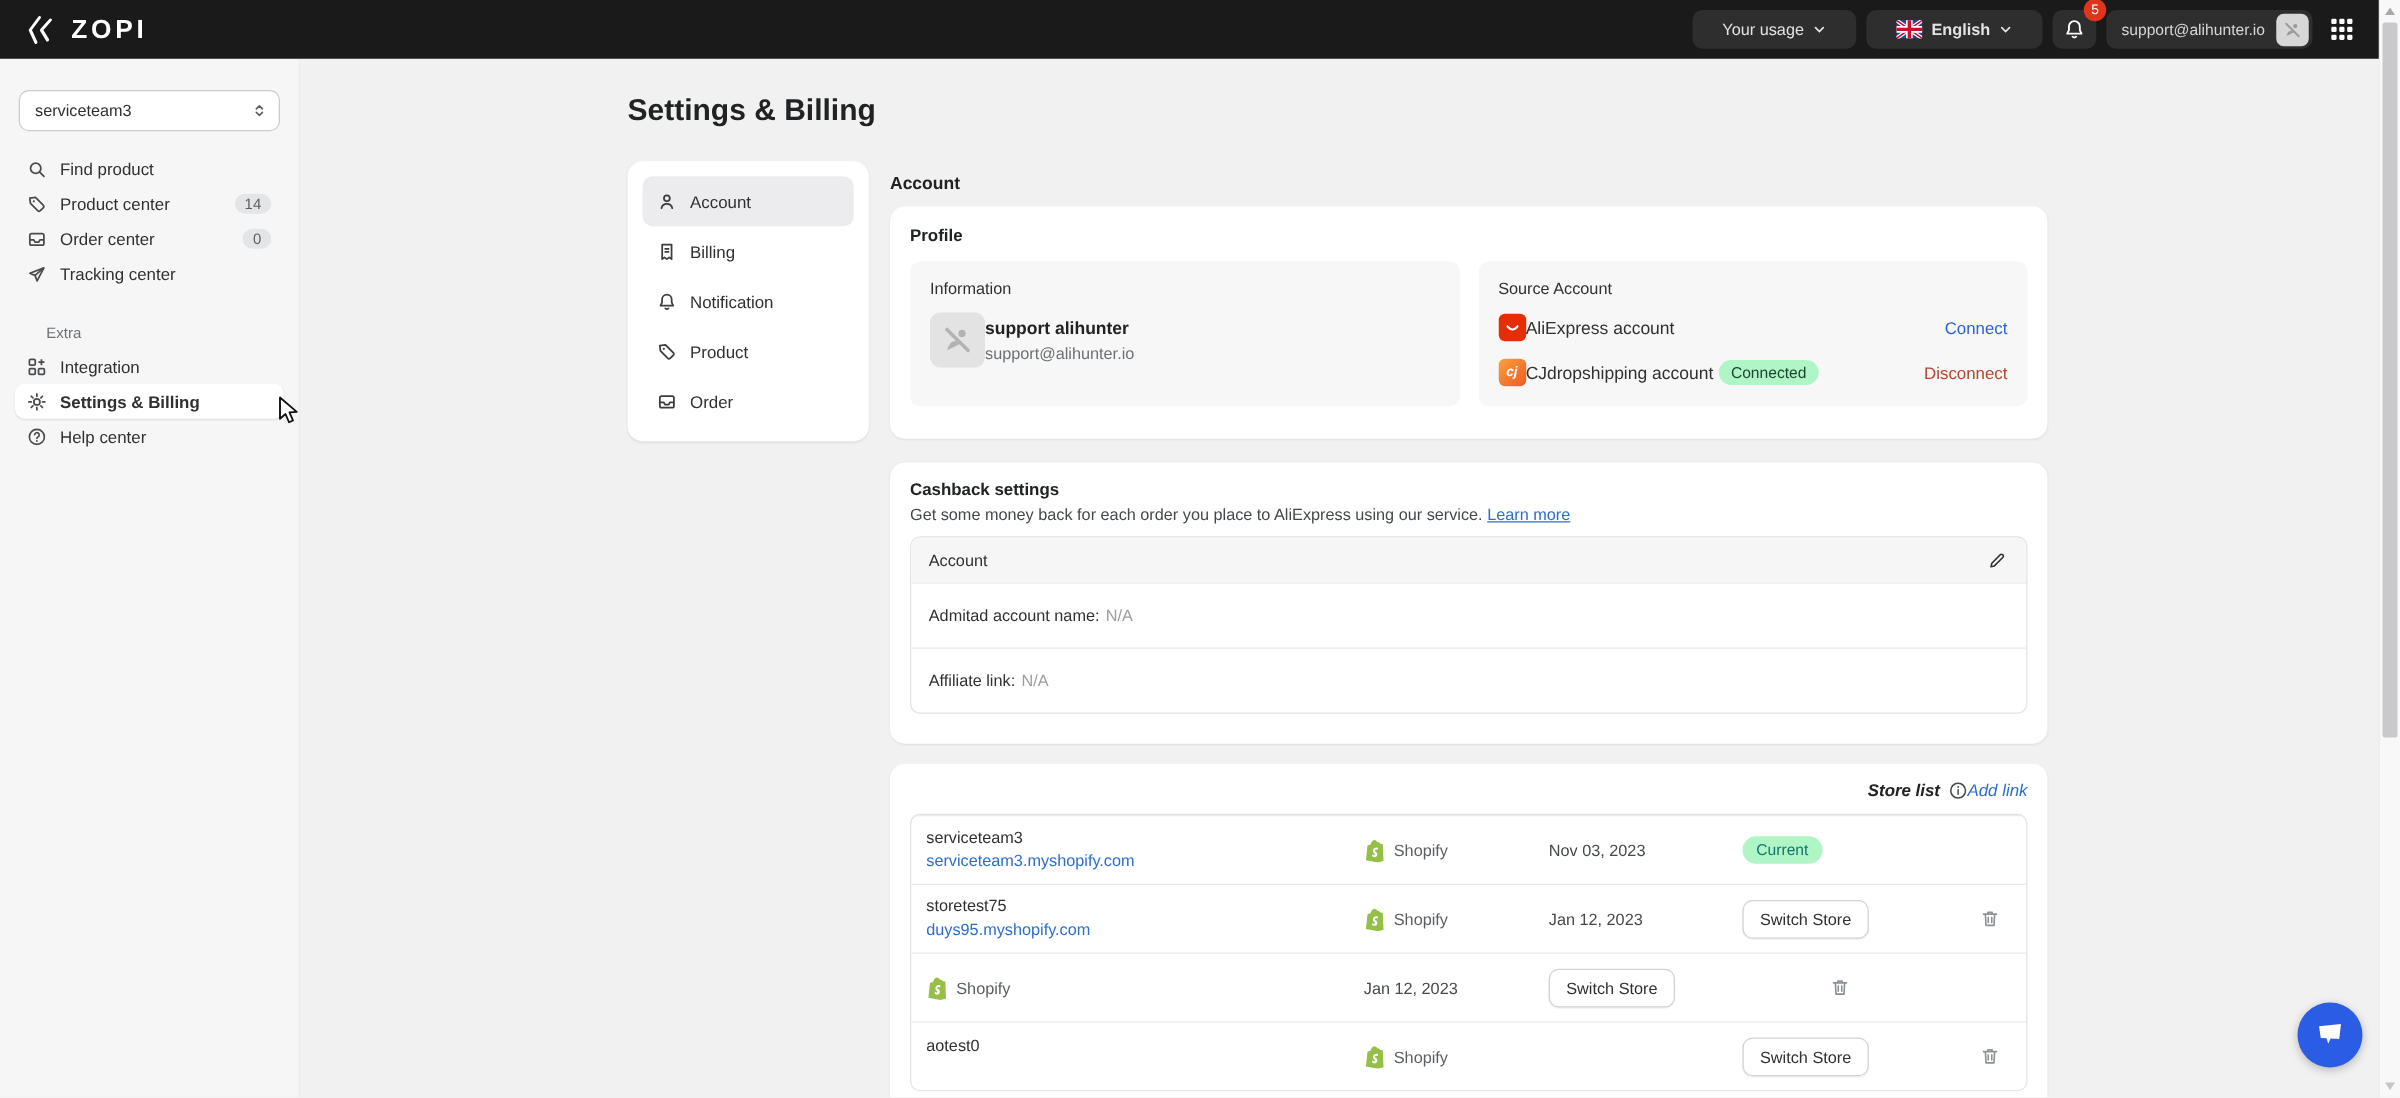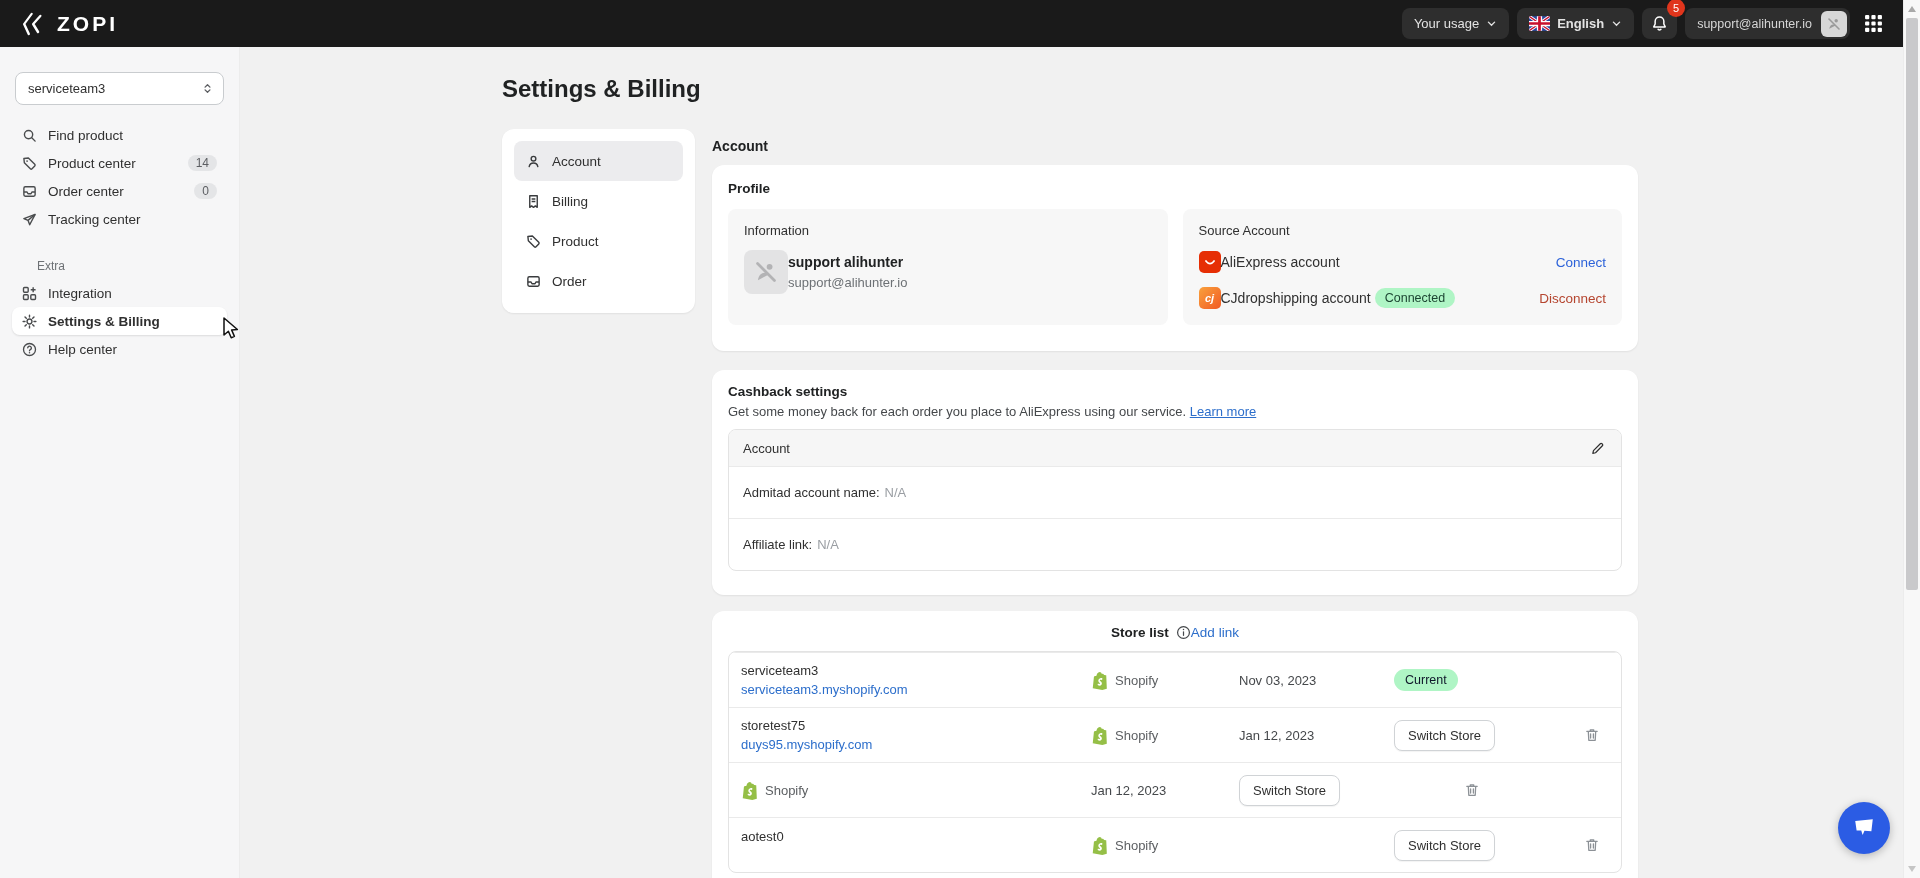--- a/index.html
+++ b/index.html
@@ -7,21 +7,21 @@
   body { font-family:"Liberation Sans", sans-serif; background:#f1f1f1; color:#303030; }
   .app { position:relative; width:1920px; height:878px; }
 
   
   .topbar { position:absolute; left:0; top:0; right:17px; height:47px; background:#1a1a1a;
             display:flex; align-items:center; justify-content:space-between; padding:0 14px 0 22px; z-index:5; }
   .logo { display:flex; align-items:center; gap:9px; }
   .logo-text { color:#fff; font-size:21px; font-weight:700; letter-spacing:3px; }
   .topbar-right { display:flex; align-items:center; gap:8px; }
   .tb-btn { background:#2e2e2e; color:#e3e3e3; height:31px; border:none; border-radius:8px;
-            padding:0 12px; font-size:13px; font-family:inherit; display:flex; align-items:center; gap:7px; cursor:pointer; }
+            padding:0 24px; font-size:13px; font-family:inherit; display:flex; align-items:center; gap:7px; cursor:pointer; }
   .tb-bell { position:relative; width:35px; justify-content:center; padding:0; }
   .notif-badge { position:absolute; top:-9px; right:-8px; background:#e0351c; color:#fff; font-size:11px;
                  min-width:18px; height:18px; border-radius:10px; display:flex; align-items:center; justify-content:center; padding:0 4px; }
   .tb-account { padding:0 3px 0 12px; gap:9px; }
   .tb-avatar { width:26px; height:26px; border-radius:6px; background:#d7d7d7; display:flex; align-items:center; justify-content:center; }
   .tb-apps { background:transparent; padding:0 6px; }
   .flag { width:21px; height:15px; border-radius:2px; overflow:hidden; display:block; }
 
   
   .sidebar { position:absolute; left:0; top:47px; bottom:0; width:240px; background:#f6f6f7; border-right:1px solid #ececec; }
@@ -73,35 +73,35 @@
   .cashback-card { margin-top:19px; padding:14px 16px 16px; height:225px; }
   .cb-desc { margin-top:5px; font-size:13px; color:#45484b; }
   .link-blue { color:#2c6ecb; text-decoration:underline; cursor:pointer; }
   .cb-table { margin-top:10px; border:1px solid #e3e3e3; border-radius:8px; overflow:hidden; }
   .cb-head { height:36px; background:#f6f6f6; display:flex; align-items:center; justify-content:space-between; padding:0 14px; font-size:13px; color:#303030; }
   .edit-btn { background:none; border:none; color:#303030; display:flex; cursor:pointer; padding:2px; }
   .cb-row { height:52px; display:flex; align-items:center; gap:5px; padding:0 14px; border-top:1px solid #eaeaea; font-size:13px; }
   .na { color:#9a9ea3; }
 
   .store-card { margin-top:16px; padding:14px 16px 16px; height:420px; }
-  .store-head { display:flex; align-items:center; justify-content:center; }
+  .store-head { display:flex; align-items:center; justify-content:flex-end;font-style:italic; }
   .store-title-wrap { display:flex; align-items:center; gap:7px; }
   .link-add { color:#2c6ecb; font-size:13.5px; text-decoration:none; cursor:pointer; }
   .info-icn { display:flex; color:#45484b; cursor:pointer; }
   .store-table { margin-top:11px; border:1px solid #e3e3e3; border-radius:8px; overflow:hidden; }
   .st-grid { display:grid; grid-template-columns:350px 148px 155px 168px 1fr; align-items:center; }
   .st-header { height:34px; color:#6d7175; font-size:13px; }
   .st-header > div { padding-left:12px; }
   .st-row { min-height:55px; border-top:1px solid #eaeaea; }
   .st-row > div { padding-left:12px; }
   .cell-store .s-name { font-size:13px; color:#303030; }
   .cell-store .s-url { font-size:13px; color:#2c6ecb; text-decoration:none; display:inline-block; margin-top:4px; cursor:pointer; }
   .cell-channel { display:flex; align-items:center; gap:7px; font-size:13px; color:#5c5f62; }
   .cell-created { font-size:13px; color:#45484b; }
-  .pill-current { display:inline-block; background:#aff5c5; color:#0f172a; font-size:12.5px; border-radius:12px; padding:4px 11px; }
+  .pill-current { display:inline-block; background:#aff5c5; color:#0f766e; font-size:12.5px; border-radius:12px; padding:4px 11px; }
   .btn-switch { background:#fff; border:1px solid #d0d3d6; border-radius:8px; box-shadow:0 1px 1px rgba(0,0,0,.05);
                 font-family:inherit; font-size:13px; color:#303030; padding:7px 13px; cursor:pointer; }
   .cell-trash { display:flex; justify-content:center; }
   .trash-btn { background:none; border:none; color:#8c9196; display:flex; cursor:pointer; }
 
   
   .vscroll { position:absolute; right:0; top:0; bottom:0; width:17px; background:#f8f8f8; border-left:1px solid #ececec; }
   .vthumb { position:absolute; left:2px; right:2px; top:18px; height:572px; background:#c9c9cb; border-radius:2px; cursor:pointer; }
   .varrow-up, .varrow-down { position:absolute; left:4px; width:0; height:0; border-left:4.5px solid transparent; border-right:4.5px solid transparent; }
   .varrow-up { top:6px; border-bottom:6px solid #a9a9a9; }
@@ -293,20 +293,29 @@
               <svg width="15" height="15" viewBox="0 0 16 16" fill="none" stroke="currentColor" stroke-width="1.5" stroke-linejoin="round">
                   <path d="M4 1.8 h8 v12.4 l-2-1.5 -2 1.5 -2-1.5 -2 1.5 Z"></path>
                   <path d="M6 5.4 h4 M6 8 h4"></path>
                 </svg>
             </span>
             <span>Billing</span>
           </div>
           <div class="snav-item">
             <span class="icn">
               <svg width="15" height="15" viewBox="0 0 16 16" fill="none" stroke="currentColor" stroke-width="1.5" stroke-linejoin="round">
+                  <path d="M8 1.8 a4.1 4.1 0 0 1 4.1 4.1 v2.6 l1.3 2.7 H2.6 l1.3-2.7 V5.9 A4.1 4.1 0 0 1 8 1.8 z"></path>
+                  <path d="M6.4 13 a1.7 1.7 0 0 0 3.2 0"></path>
+                </svg>
+            </span>
+            <span>Notification</span>
+          </div>
+          <div class="snav-item">
+            <span class="icn">
+              <svg width="15" height="15" viewBox="0 0 16 16" fill="none" stroke="currentColor" stroke-width="1.5" stroke-linejoin="round">
                   <path d="M2 2.6 L6.8 2.1 L13.6 8.9 a1.3 1.3 0 0 1 0 1.8 l-2.9 2.9 a1.3 1.3 0 0 1 -1.8 0 L2.5 7.2 Z"></path>
                   <circle cx="5.4" cy="5.4" r="0.9" fill="currentColor" stroke="none"></circle>
                 </svg>
             </span>
             <span>Product</span>
           </div>
           <div class="snav-item">
             <span class="icn">
               <svg width="15" height="15" viewBox="0 0 16 16" fill="none" stroke="currentColor" stroke-width="1.5" stroke-linejoin="round">
                   <rect x="2" y="3" width="12" height="10" rx="1.5"></rect>

